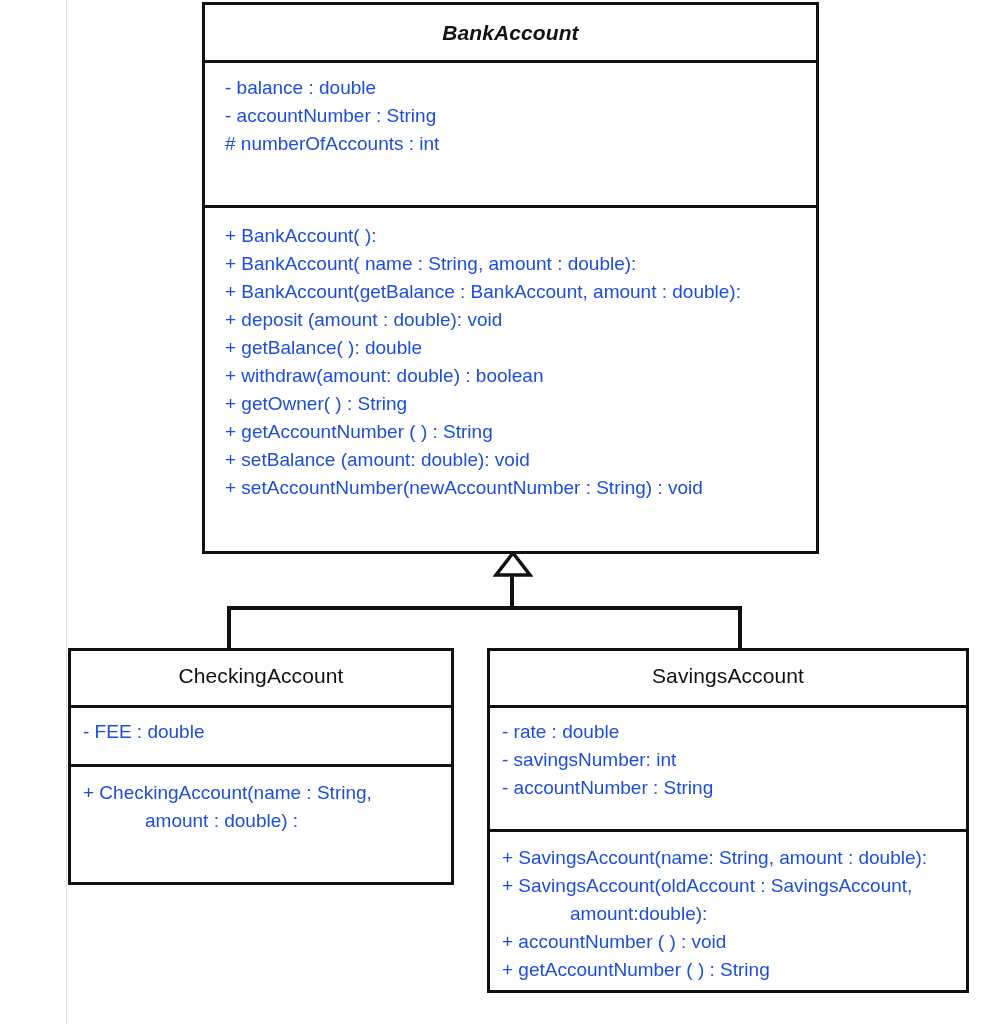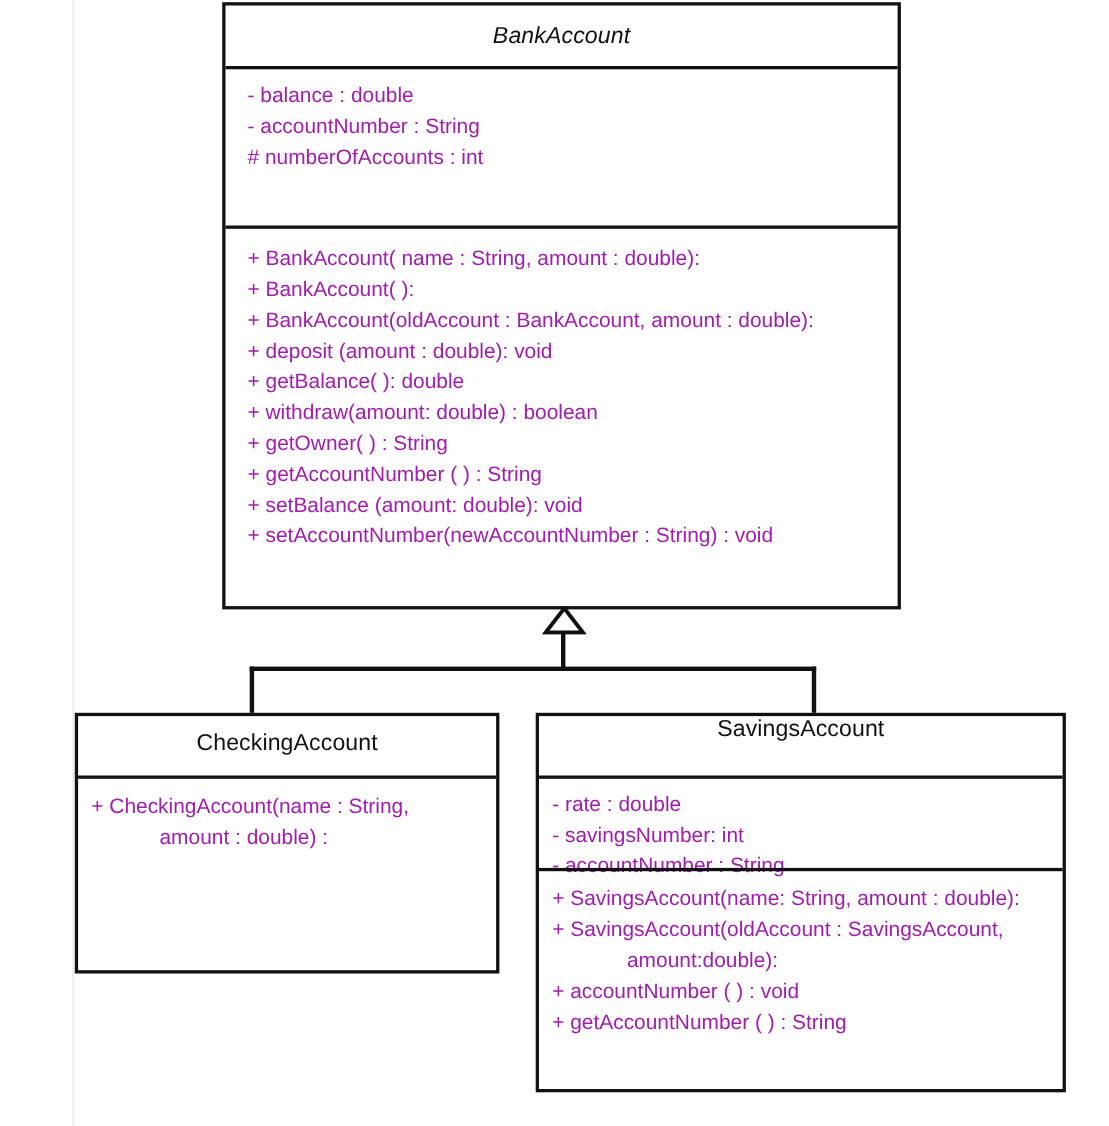--- a/index.html
+++ b/index.html
@@ -57,36 +57,37 @@
 
   .member-list {
     list-style: none;
     margin: 0;
     padding: 0;
   }
   .member {
     font-size: 19px;
     line-height: 28px;
     white-space: nowrap;
-    color: #a21caf;
+    color: #1d4ed8;
   }
   .member.cont {
     
   }
 
   
   #bank-account {
     left: 202px;
     top: 2px;
     width: 617px;
     height: 552px;
   }
   #bank-account .title-compartment {
     height: 55px;
     padding-top: 16px;
+    font-weight: bold;
   }
   #bank-account .attrs-compartment {
     height: 145px;
     padding: 11px 0 0 20px;
   }
   #bank-account .methods-compartment {
     padding: 14px 0 0 20px;
   }
 
   
@@ -113,23 +114,24 @@
 
   
   #savings-account {
     left: 487px;
     top: 648px;
     width: 482px;
     height: 345px;
   }
   #savings-account .title-compartment {
     height: 54px;
+    padding-top: 13px;
   }
   #savings-account .attrs-compartment {
-    height: 84px;
+    height: 124px;
     padding: 10px 0 0 12px;
   }
   #savings-account .methods-compartment {
     padding: 12px 0 0 12px;
   }
   #savings-account .member.cont {
     padding-left: 68px;
   }
 
   
@@ -190,23 +192,23 @@
     </div>
     <div class="compartment attrs-compartment divided">
       <ul class="member-list">
         <li class="member">- balance : double</li>
         <li class="member">- accountNumber : String</li>
         <li class="member"># numberOfAccounts : int</li>
       </ul>
     </div>
     <div class="compartment methods-compartment divided">
       <ul class="member-list">
+        <li class="member">+ BankAccount( ):</li>
         <li class="member">+ BankAccount( name : String, amount : double):</li>
-        <li class="member">+ BankAccount( ):</li>
-        <li class="member">+ BankAccount(oldAccount : BankAccount, amount :  double):</li>
+        <li class="member">+ BankAccount(getBalance : BankAccount, amount :  double):</li>
         <li class="member">+ deposit (amount : double): void</li>
         <li class="member">+ getBalance( ): double</li>
         <li class="member">+ withdraw(amount: double) : boolean</li>
         <li class="member">+ getOwner( ) : String</li>
         <li class="member">+ getAccountNumber ( ) : String</li>
         <li class="member">+ setBalance (amount: double): void</li>
         <li class="member">+ setAccountNumber(newAccountNumber : String) : void</li>
       </ul>
     </div>
   </div>
@@ -218,20 +220,25 @@
   </div>
   <div class="connector" id="gen-stem"></div>
   <div class="connector" id="gen-bus"></div>
   <div class="connector" id="gen-drop-left"></div>
   <div class="connector" id="gen-drop-right"></div>
 
   <div class="uml-class" id="checking-account">
     <div class="compartment title-compartment">
       <div class="class-title">CheckingAccount</div>
     </div>
+    <div class="compartment attrs-compartment divided">
+      <ul class="member-list">
+        <li class="member">- FEE : double</li>
+      </ul>
+    </div>
     <div class="compartment methods-compartment divided">
       <ul class="member-list">
         <li class="member">+ CheckingAccount(name : String,</li>
         <li class="member cont">amount : double) :</li>
       </ul>
     </div>
   </div>
 
   <div class="uml-class" id="savings-account">
     <div class="compartment title-compartment">

